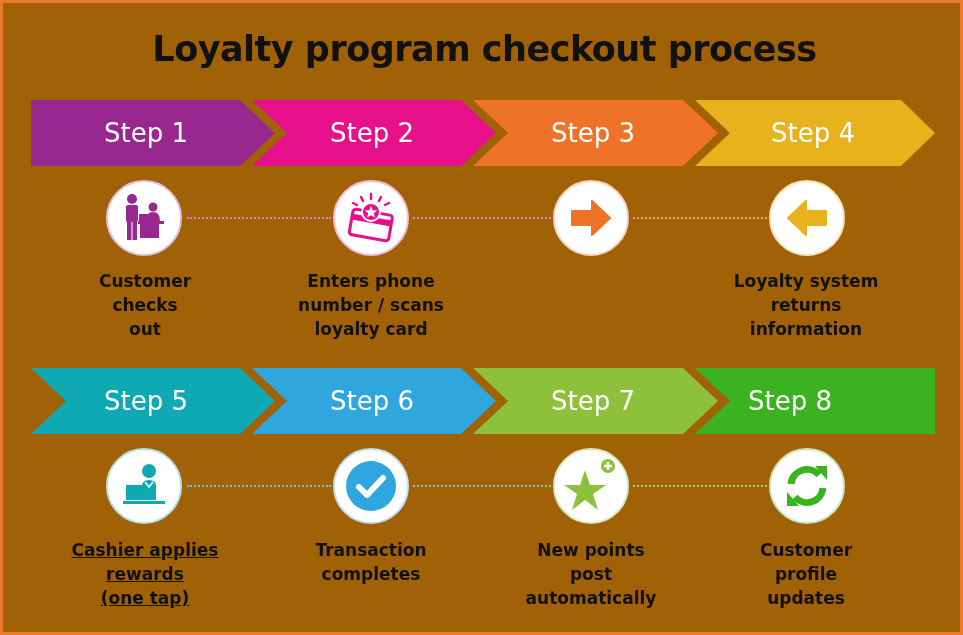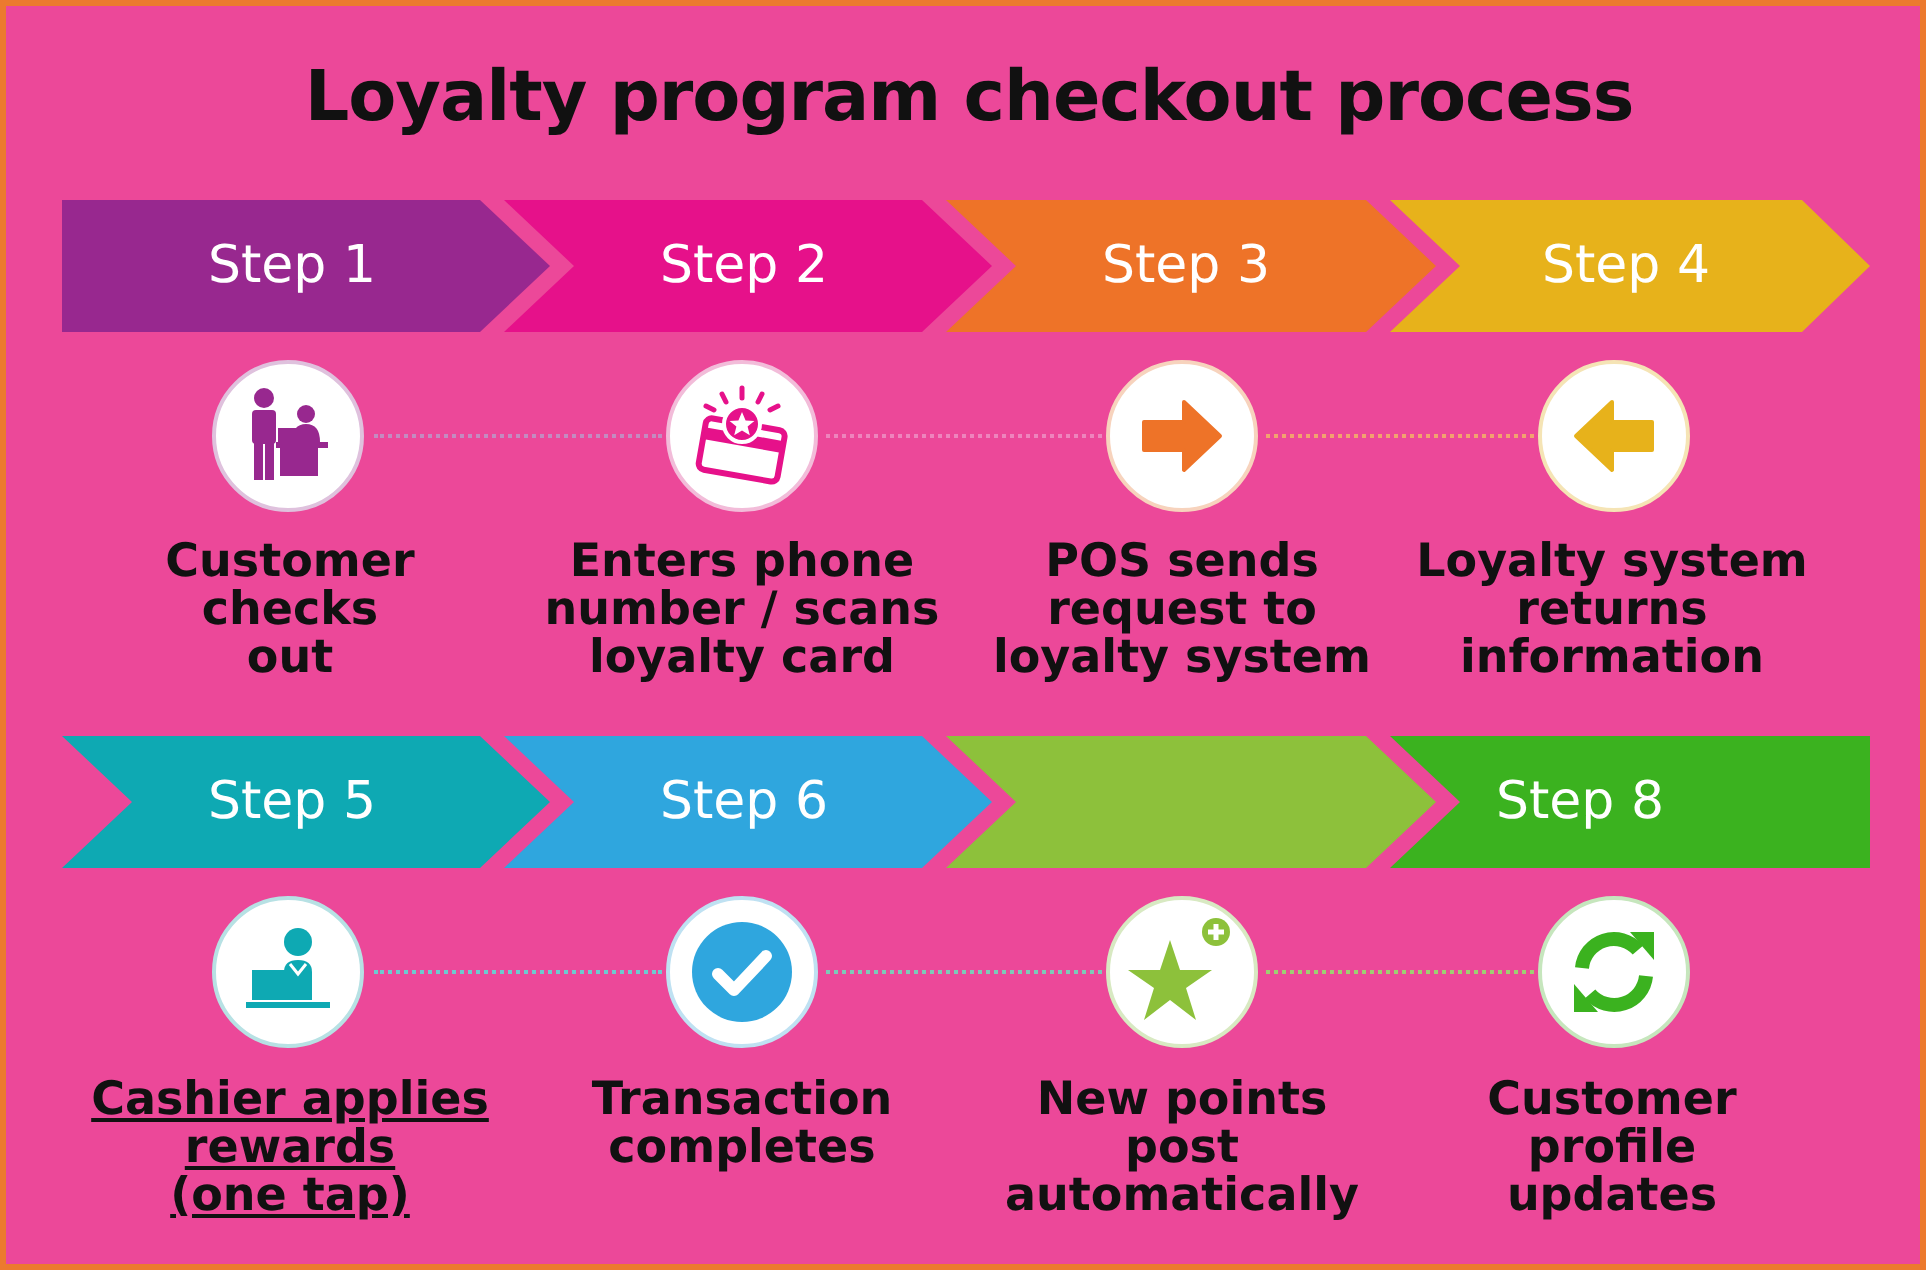--- a/index.html
+++ b/index.html
@@ -2,21 +2,21 @@
 <html><head>
   <meta charset="utf-8">
   <style>
     html, body { margin: 0; padding: 0; }
     body {
       width: 963px; height: 635px; overflow: hidden; background: #ffffff;
       font-family: "DejaVu Sans", "Liberation Sans", sans-serif;
     }
     .frame {
       position: absolute; left: 0; top: 0; width: 963px; height: 635px;
-      box-sizing: border-box; border: 3px solid #ec7a2e; background: #ec4899;
+      box-sizing: border-box; border: 3px solid #ec7a2e; background: #a16207;
     }
     .title {
       position: absolute; left: 0; top: 26px; width: 963px; text-align: center;
       font-size: 35px; font-weight: bold; color: #111; letter-spacing: -0.5px;
     }
     .chev-row { position: absolute; left: 0; width: 963px; height: 66px; }
     .chev-svg { position: absolute; left: 0; top: 0; }
     .chev-label {
       position: absolute; top: 0; height: 66px; line-height: 66px; width: 200px;
       text-align: center; color: #fff; font-size: 26px; font-weight: normal;
@@ -24,21 +24,21 @@
     .icon-circle {
       position: absolute; width: 76px; height: 76px; border-radius: 50%;
       box-sizing: border-box; border: 2px solid; background: #fff;
       display: flex; align-items: center; justify-content: center;
     }
     .dots {
       position: absolute; height: 0; border-top: 2px dotted;
     }
     .caption {
       position: absolute; width: 200px; text-align: center;
-      font-size: 23px; font-weight: bold; color: #111; line-height: 24px;
+      font-size: 17px; font-weight: bold; color: #111; line-height: 24px;
     }
     .caption span { display: block; }
   </style>
 </head>
 <body>
 
 <div class="frame" style="border-color: rgb(236, 122, 46);">
 
   <div class="title">Loyalty program checkout process</div>
 
@@ -105,40 +105,36 @@
   <div class="caption" style="left:42px; top:266px;">
     <span>Customer</span>
     <span>checks</span>
     <span>out</span>
   </div>
   <div class="caption" style="left:268px; top:266px;">
     <span>Enters phone</span>
     <span>number / scans</span>
     <span>loyalty card</span>
   </div>
-  <div class="caption" style="left:488px; top:266px;">
-    <span>POS sends</span>
-    <span>request to</span>
-    <span>loyalty system</span>
-  </div>
   <div class="caption" style="left:703px; top:266px;">
     <span>Loyalty system</span>
     <span>returns</span>
     <span>information</span>
   </div>
 
   <div class="chev-row" style="top:365px;">
     <svg class="chev-svg" width="963" height="66">
       <polygon points="28,0 237,0 272,33 237,66 28,66 63,33" fill="#0ea9b3"></polygon>
       <polygon points="249,0 458,0 493,33 458,66 249,66 284,33" fill="#2fa6de"></polygon>
       <polygon points="470,0 680,0 715,33 680,66 470,66 505,33" fill="#8dc13b"></polygon>
       <polygon points="692,0 932,0 932,66 692,66 727,33" fill="#3bb21f"></polygon>
     </svg>
     <div class="chev-label" style="left:43px;">Step 5</div>
     <div class="chev-label" style="left:269px;">Step 6</div>
+    <div class="chev-label" style="left:490px;">Step 7</div>
     <div class="chev-label" style="left:687px;">Step 8</div>
   </div>
 
   <div class="dots" style="left:184px; top:482px; width:144px; border-color:#6ec9cf;"></div>
   <div class="dots" style="left:410px; top:482px; width:138px; border-color:#7fc8b8;"></div>
   <div class="dots" style="left:630px; top:482px; width:134px; border-color:#9fce73;"></div>
 
   <div class="icon-circle" style="left:103px; top:445px; border-color:#b7e1e4;">
     <svg width="52" height="52" viewBox="0 0 52 52">
       <g fill="#0ea9b3">

